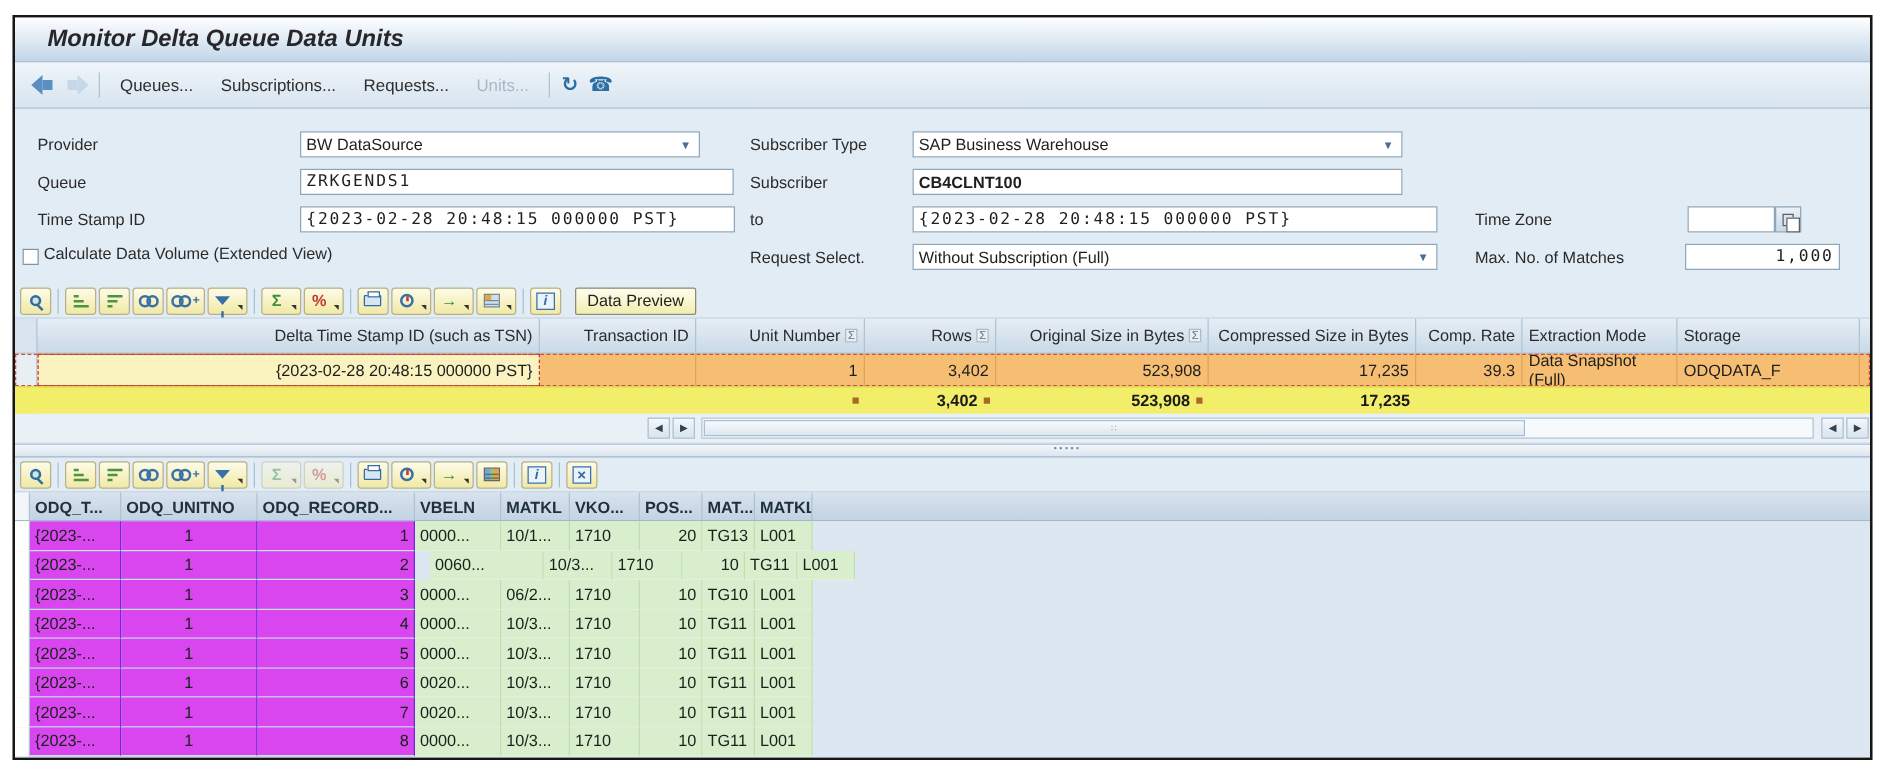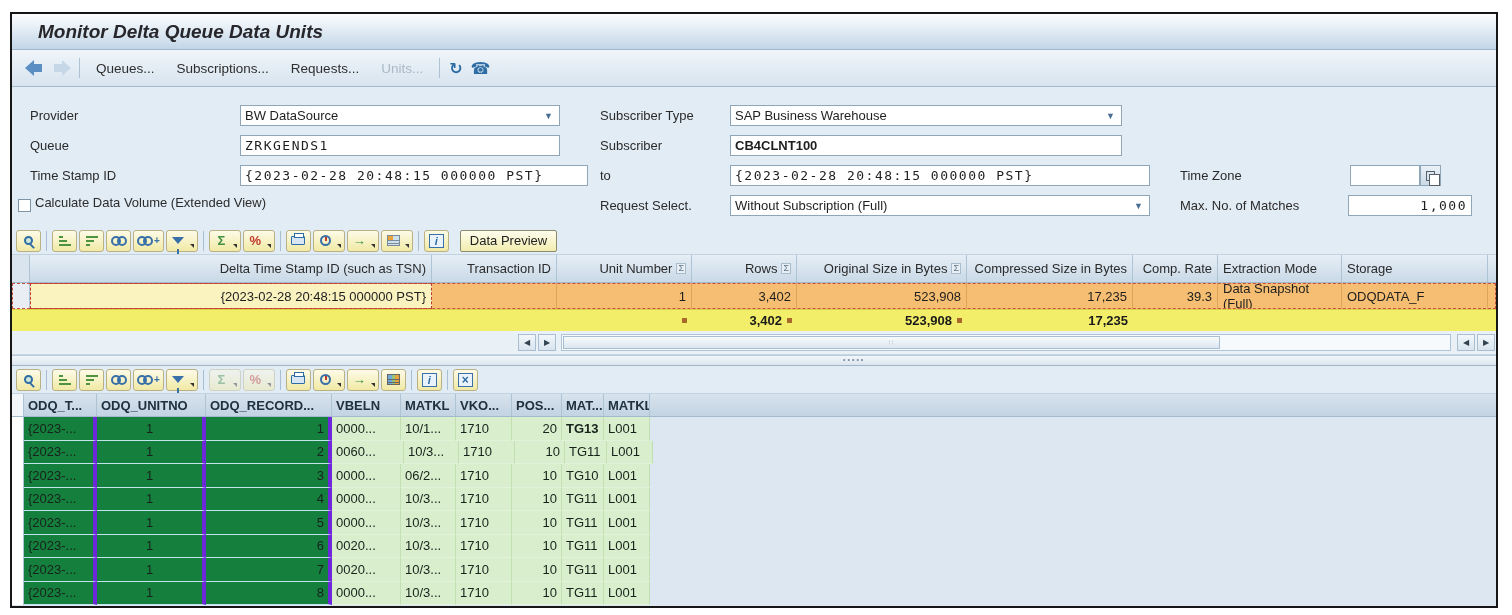--- a/index.html
+++ b/index.html
@@ -97,21 +97,21 @@
   .splitter { height:11px; background:linear-gradient(#F2F6FA,#DCE6EF); border-top:1px solid #B9CBDC; border-bottom:1px solid #9FB6C9; position:relative; }
   .splitter .dots { position:absolute; left:56%; top:0px; font-size:7px; letter-spacing:2px; color:#76879A; }
 
   
   .g2h { display:flex; height:23px; background:linear-gradient(#D7E3ED,#C3D3E2); border-bottom:1px solid #A3B9CC; }
   .g2h .c { border-right:1px solid #AEC3D4; font-size:13px; font-weight:bold; color:#20303D; display:flex; align-items:center; padding:0 4px; overflow:hidden; white-space:nowrap; }
   .g2sel { width:12px; flex:none; background:#F2F6FA; border-right:1px solid #AEC3D4; }
   .g2rows { flex:1; background:#DCE7F1; }
   .g2r { display:flex; height:23.5px; }
   .g2r .c { font-size:13px; color:#17221B; display:flex; align-items:center; padding:0 4px; overflow:hidden; white-space:nowrap; }
-  .g2r .cyan { background:#15803d; border-right:4px solid #6d28d9; border-bottom:1px solid #C0E5EB; }
+  .g2r .cyan { background:#d946ef; border-right:1px solid #6d28d9; border-bottom:1px solid #C0E5EB; }
   .g2r .green { background:#D8EECC; border-right:1px solid #C2DFB2; border-bottom:1px solid #E2F2D8; }
   .g2r .g2sel { background:#FFFFFF; }
 </style>
 </head>
 <body>
 
 <div class="frame">
  <div class="inner">
 
   <div class="titlebar">
@@ -137,21 +137,21 @@
     <span class="mglyph">☎</span>
   </div>
 
   <div class="formarea">
     <span class="flabel" style="left:18px;top:18px">Provider</span>
     <div class="fselect" style="left:228px;top:18px;width:320px">
       <span>BW DataSource</span>
           <span class="arrow">▼</span>
     </div>
     <span class="flabel" style="left:18px;top:48px">Queue</span>
-    <div class="finput mono" style="left:228px;top:48px;width:320px">ZRKGENDS1</div>
+    <div class="finput mono" style="left:228px;top:48px;width:347px">ZRKGENDS1</div>
     <span class="flabel" style="left:18px;top:78px">Time Stamp ID</span>
     <div class="finput mono" style="left:228px;top:78px;width:348px">{2023-02-28 20:48:15 000000 PST}</div>
     <span class="chk" style="left:6px;top:112px"></span>
     <span class="flabel" style="left:23px;top:105px">Calculate Data Volume (Extended View)</span>
 
     <span class="flabel" style="left:588px;top:18px">Subscriber Type</span>
     <div class="fselect" style="left:718px;top:18px;width:392px">
       <span>SAP Business Warehouse</span>
           <span class="arrow">▼</span>
     </div>
@@ -388,29 +388,29 @@
   <div class="g2rows" id="g2-rows">
         <div class="g2r">
           <div class="g2sel"></div>
           <div class="c al-l cyan" style="width: 73px; flex: 0 0 auto;">{2023-...</div>
           <div class="c al-c cyan" style="width: 109px; flex: 0 0 auto;">1</div>
           <div class="c al-r cyan" style="width: 126px; flex: 0 0 auto;">1</div>
           <div class="c al-l green" style="width: 69px; flex: 0 0 auto;">0000...</div>
           <div class="c al-l green" style="width: 55px; flex: 0 0 auto;">10/1...</div>
           <div class="c al-l green" style="width: 56px; flex: 0 0 auto;">1710</div>
           <div class="c al-r green" style="width: 50px; flex: 0 0 auto;">20</div>
-          <div class="c al-l green" style="width: 42px; flex: 0 0 auto; font-weight: bold;">TG13</div>
+          <div class="c al-l green" style="width: 42px; flex: 0 0 auto;">TG13</div>
           <div class="c al-l green" style="width: 46px; flex: 0 0 auto;">L001</div>
         </div>
         <div class="g2r">
           <div class="g2sel"></div>
           <div class="c al-l cyan" style="width: 73px; flex: 0 0 auto;">{2023-...</div>
           <div class="c al-c cyan" style="width: 109px; flex: 0 0 auto;">1</div>
           <div class="c al-r cyan" style="width: 126px; flex: 0 0 auto;">2</div>
-          <div class="c al-l green" style="width: 72px; flex: 0 0 auto;">0060...</div>
+          <div class="c al-l green" style="width: 91px; flex: 0 0 auto; margin-left: 12px;">0060...</div>
           <div class="c al-l green" style="width: 55px; flex: 0 0 auto;">10/3...</div>
           <div class="c al-l green" style="width: 56px; flex: 0 0 auto;">1710</div>
           <div class="c al-r green" style="width: 50px; flex: 0 0 auto;">10</div>
           <div class="c al-l green" style="width: 42px; flex: 0 0 auto;">TG11</div>
           <div class="c al-l green" style="width: 46px; flex: 0 0 auto;">L001</div>
         </div>
         <div class="g2r">
           <div class="g2sel"></div>
           <div class="c al-l cyan" style="width: 73px; flex: 0 0 auto;">{2023-...</div>
           <div class="c al-c cyan" style="width: 109px; flex: 0 0 auto;">1</div>

